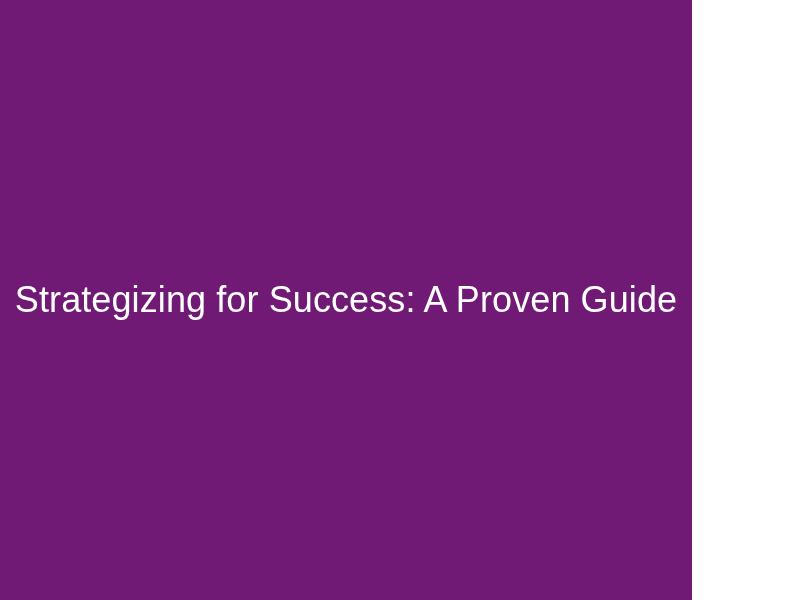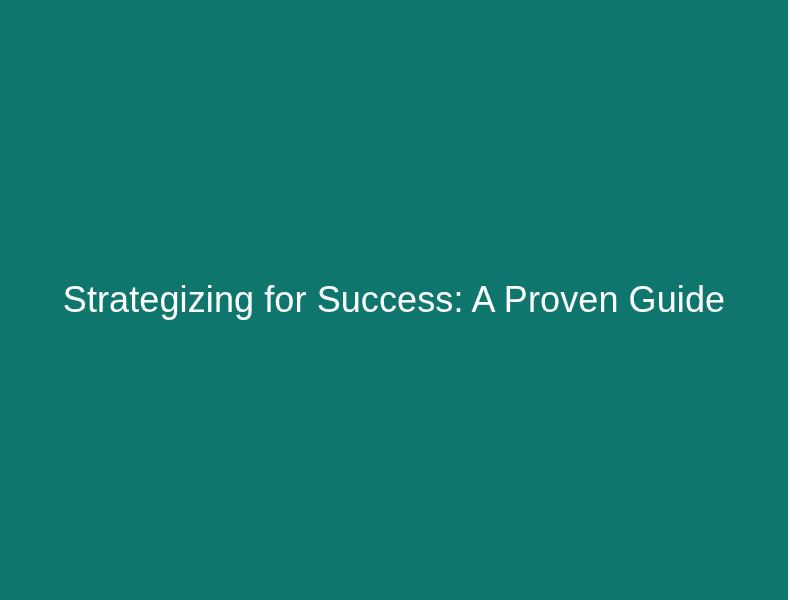--- a/index.html
+++ b/index.html
@@ -12,26 +12,26 @@
     width: 800px;
     height: 600px;
     overflow: hidden;
     font-family: "Liberation Sans", sans-serif;
     background: #ffffff;
   }
 
   #banner-card {
     position: relative;
     box-sizing: border-box;
-    width: 788px;
+    width: 692px;
     height: 600px;
     display: flex;
     align-items: center;
     justify-content: center;
-    background-color: #0f766e;
+    background-color: #701a75;
   }
 
   #banner-title {
     margin: 0;
     padding: 0 24px;
     font-family: "Liberation Sans", sans-serif;
     font-size: 36px;
     font-weight: 400;
     font-style: normal;
     line-height: 1.2;

